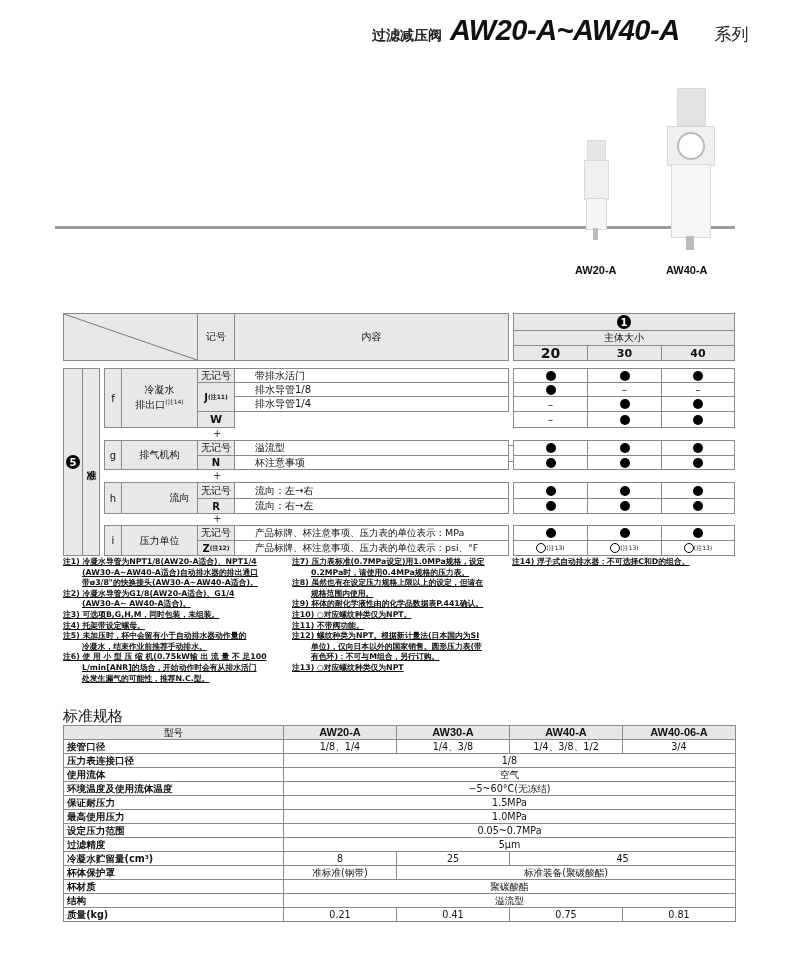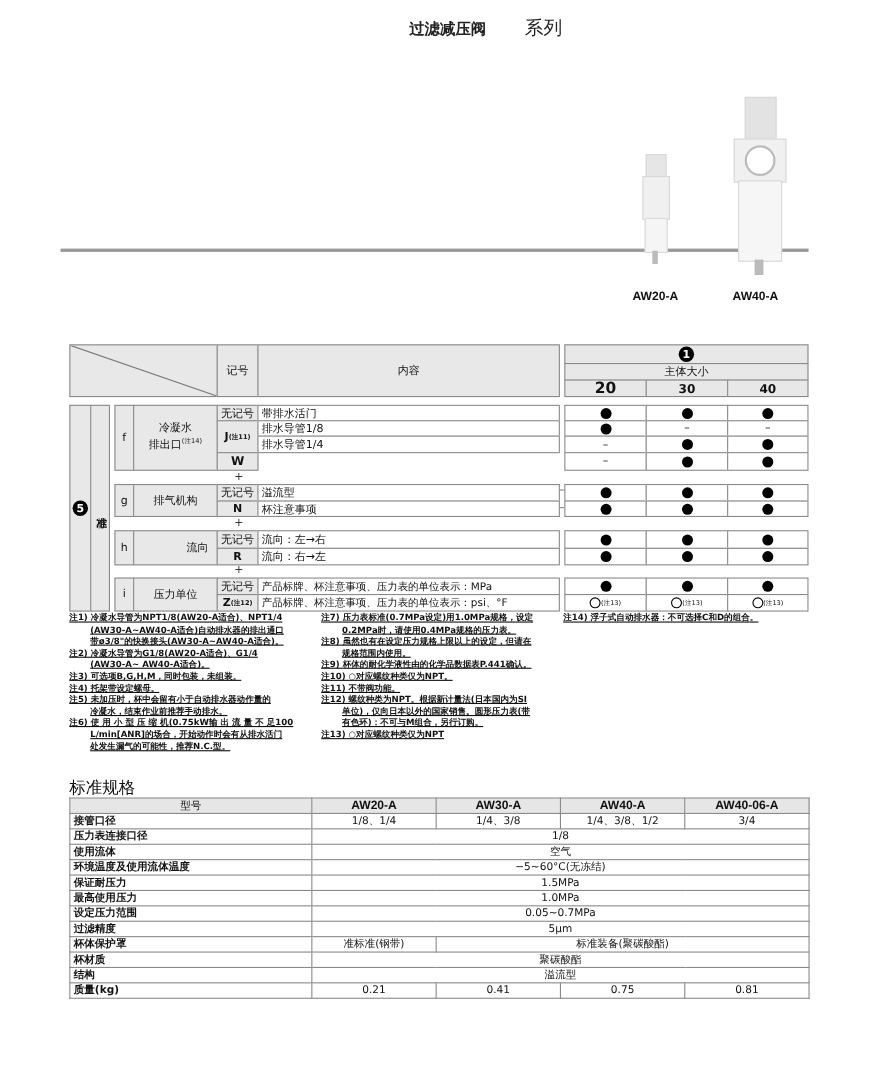--- a/index.html
+++ b/index.html
@@ -17,21 +17,21 @@
   .hline { left:55px; top:226px; width:680px; height:3px; background:#9a9a9a; }
   .prod { background:#f0f0f0; border:1px solid #d8d8d8; }
   .prod-label { font-family:"Liberation Sans", sans-serif; font-size:11px; font-weight:bold; }
 
   
   .cell { position:absolute; box-sizing:border-box; border:1px solid #8a8a8a; font-size:10px; display:flex; align-items:center; }
   .hdr { background:#e8e8e8; justify-content:center; }
   .grey { background:#e8e8e8; }
   .white { background:#fff; }
   .center { justify-content:center; }
-  .left { justify-content:flex-start; padding-left:3px; }
+  .left { justify-content:flex-start; padding-left:20px; }
   .bold { font-weight:bold; }
   .dot { width:10px; height:10px; border-radius:50%; background:#000; display:inline-block; }
   .ring { width:8px; height:8px; border-radius:50%; border:1px solid #000; display:inline-block; }
   .sup { font-size:6px; vertical-align:super; }
   .plus { position:absolute; font-size:10px; color:#333; }
   .num-badge { width:14px; height:14px; border-radius:50%; background:#000; color:#fff; font-size:10px; font-weight:bold; display:inline-flex; align-items:center; justify-content:center; }
 
   
   .notes { font-size:7.8px; line-height:10.6px; color:#111; font-weight:bold;text-decoration:underline; }
   .notes div.ind { padding-left:19px; }
@@ -43,20 +43,21 @@
   table.spec th { background:#e6e6e6; font-weight:normal; }
   table.spec th.model { font-weight:bold; font-family:"Liberation Sans", sans-serif; font-size:11px; }
   table.spec td.lbl { text-align:left; font-weight:bold; }
   table.spec td.v { text-align:center; }
 </style>
 </head>
 <body>
 
 <div class="abs title-wrap">
   <span class="title-pre">过滤减压阀</span>
+  <span class="title-main">AW20-A~AW40-A</span>
   <span class="title-post">系列</span>
 </div>
 
 <div class="abs hline"></div>
 
 <div class="abs" style="left:582px; top:140px; width:28px; height:105px;">
   <div class="abs prod" style="left:5px; top:0; width:17px; height:20px; background:#e6e6e6;"></div>
   <div class="abs prod" style="left:2px; top:20px; width:23px; height:38px;"></div>
   <div class="abs prod" style="left:4px; top:58px; width:19px; height:30px; background:#f5f5f5;"></div>
   <div class="abs" style="left:11px; top:88px; width:5px; height:12px; background:#bbb;"></div>
@@ -316,20 +317,26 @@
       </tr>
       <tr>
         <td class="lbl">设定压力范围</td>
         <td class="v" colspan="4">0.05~0.7MPa</td>
       </tr>
       <tr>
         <td class="lbl">过滤精度</td>
         <td class="v" colspan="4">5μm</td>
       </tr>
       <tr>
+        <td class="lbl">冷凝水贮留量(cm³)</td>
+        <td class="v">8</td>
+        <td class="v">25</td>
+        <td class="v" colspan="2">45</td>
+      </tr>
+      <tr>
         <td class="lbl">杯体保护罩</td>
         <td class="v">准标准(钢带)</td>
         <td class="v" colspan="3">标准装备(聚碳酸酯)</td>
       </tr>
       <tr>
         <td class="lbl">杯材质</td>
         <td class="v" colspan="4">聚碳酸酯</td>
       </tr>
       <tr>
         <td class="lbl">结构</td>

